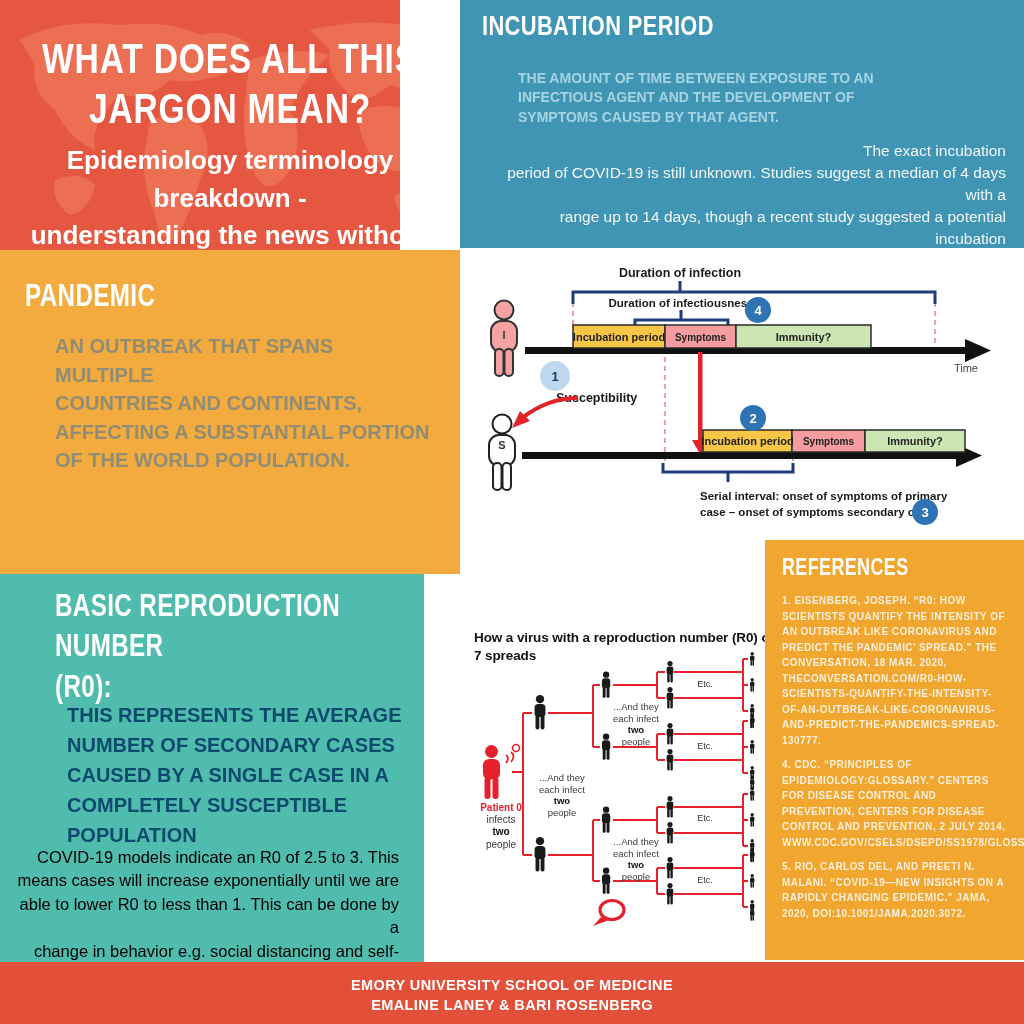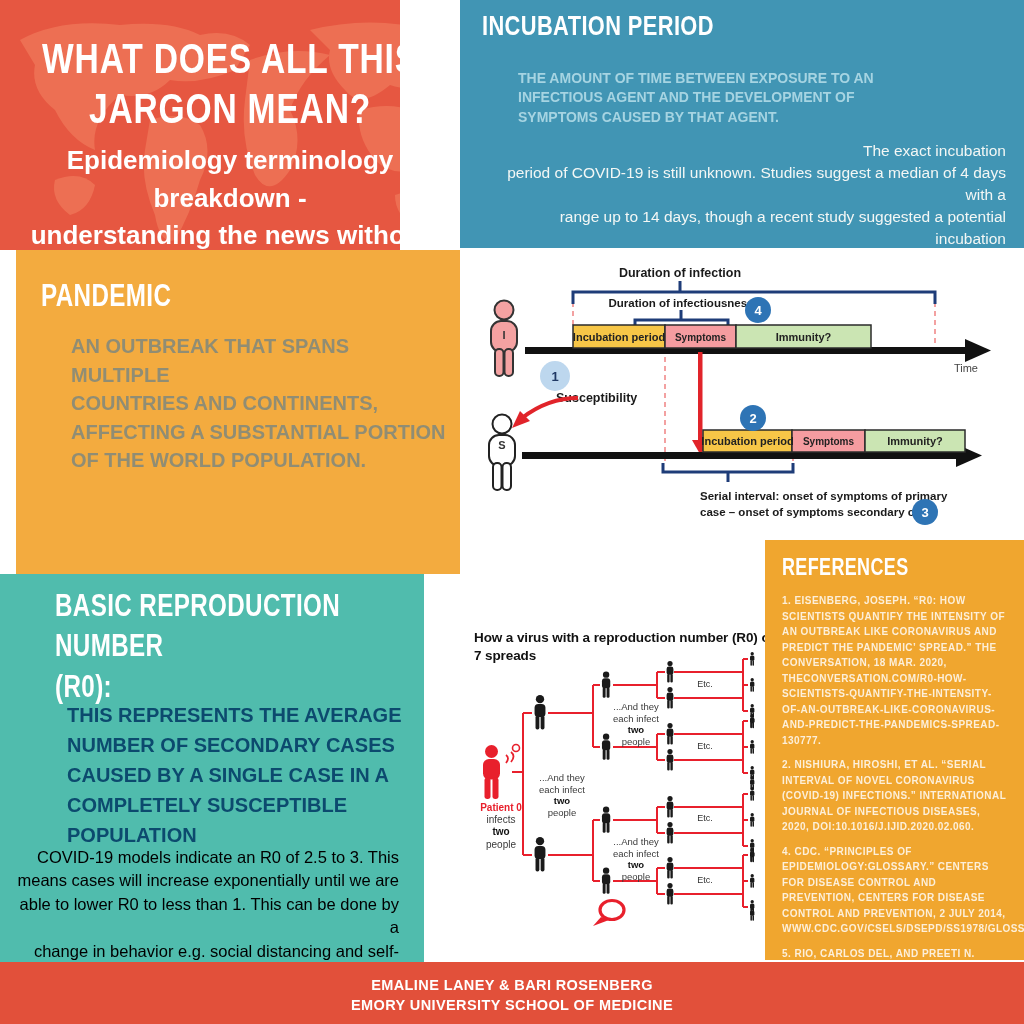--- a/index.html
+++ b/index.html
@@ -22,21 +22,21 @@
   .sec-incubation{left:460px;top:0;width:564px;height:248px;background:#4195B4;}
   .h-cond{margin:0;color:#fff;font-weight:700;letter-spacing:.5px;}
   .cond{display:inline-block;transform:scaleX(.78);transform-origin:0 0;white-space:pre-line;}
   .sec-incubation .h-cond{position:absolute;left:22px;top:10px;font-size:28px;}
   .def-blue{position:absolute;left:58px;top:69px;width:474px;margin:0;
     color:#A6D4E2;font-size:14px;font-weight:700;line-height:1.38;white-space:pre-line;}
   .body-incubation{position:absolute;left:30px;right:18px;top:140px;margin:0;text-align:right;
     color:#F3F7F5;font-size:15.5px;line-height:1.42;white-space:pre-line;}
 
   
-  .sec-pandemic{left:16px;top:250px;width:460px;height:324px;background:#F3AB3F;}
+  .sec-pandemic{left:0;top:250px;width:460px;height:324px;background:#F3AB3F;}
   .sec-pandemic .h-cond{position:absolute;left:25px;top:28px;font-size:31px;}
   .def-gray{position:absolute;left:55px;top:82px;width:380px;margin:0;
     color:#908D74;font-size:20px;font-weight:700;line-height:1.43;white-space:pre-line;}
   .body-pandemic{position:absolute;left:18px;right:24px;top:212px;margin:0;text-align:right;
     color:#FDF6EA;font-size:16px;line-height:1.45;white-space:pre-line;}
 
   
   .sec-r0{left:0;top:574px;width:424px;height:388px;background:#50BCAD;}
   .sec-r0 .h-cond{position:absolute;left:55px;top:12px;font-size:31px;line-height:1.3;}
   .def-gray2{position:absolute;left:55px;top:114px;width:340px;margin:12px;
@@ -328,25 +328,24 @@
 
       <div class="etc-lbl" style="top:144px">Etc.</div>
       <div class="etc-lbl" style="top:206px">Etc.</div>
       <div class="etc-lbl" style="top:278px">Etc.</div>
       <div class="etc-lbl" style="top:340px">Etc.</div>
     </div>
 
     <aside class="refs">
       <h2 class="h-cond"><span class="cond">REFERENCES</span></h2>
       <p class="ref-item">1. EISENBERG, JOSEPH. “R0: HOW SCIENTISTS QUANTIFY THE INTENSITY OF AN OUTBREAK LIKE CORONAVIRUS AND PREDICT THE PANDEMIC’ SPREAD.” THE CONVERSATION, 18 MAR. 2020, THECONVERSATION.COM/R0-HOW-SCIENTISTS-QUANTIFY-THE-INTENSITY-OF-AN-OUTBREAK-LIKE-CORONAVIRUS-AND-PREDICT-THE-PANDEMICS-SPREAD-130777.</p>
-      <p class="ref-item">2. NISHIURA, HIROSHI, ET AL. “SERIAL INTERVAL OF NOVEL CORONAVIRUS (COVID-19) INFECTIONS.” INTERNATIONAL JOURNAL OF INFECTIOUS DISEASES, 2020, DOI:10.1016/J.IJID.2020.02.060.</p>
       <p class="ref-item">4. CDC. “PRINCIPLES OF EPIDEMIOLOGY:GLOSSARY.” CENTERS FOR DISEASE CONTROL AND PREVENTION, CENTERS FOR DISEASE CONTROL AND PREVENTION, 2 JULY 2014, WWW.CDC.GOV/CSELS/DSEPD/SS1978/GLOSSARY.HTML.</p>
       <p class="ref-item">5. RIO, CARLOS DEL, AND PREETI N. MALANI. “COVID-19—NEW INSIGHTS ON A RAPIDLY CHANGING EPIDEMIC.” JAMA, 2020, DOI:10.1001/JAMA.2020.3072.</p>
 
     </aside>
   </section>
 
   <section class="sec-footer">
+    <div class="footer-line">EMORY UNIVERSITY SCHOOL OF MEDICINE</div>
     <div class="footer-line">EMALINE LANEY &amp; BARI ROSENBERG</div>
-    <div class="footer-line">EMORY UNIVERSITY SCHOOL OF MEDICINE</div>
   </section>
 
 </div>
 
 </body></html>

